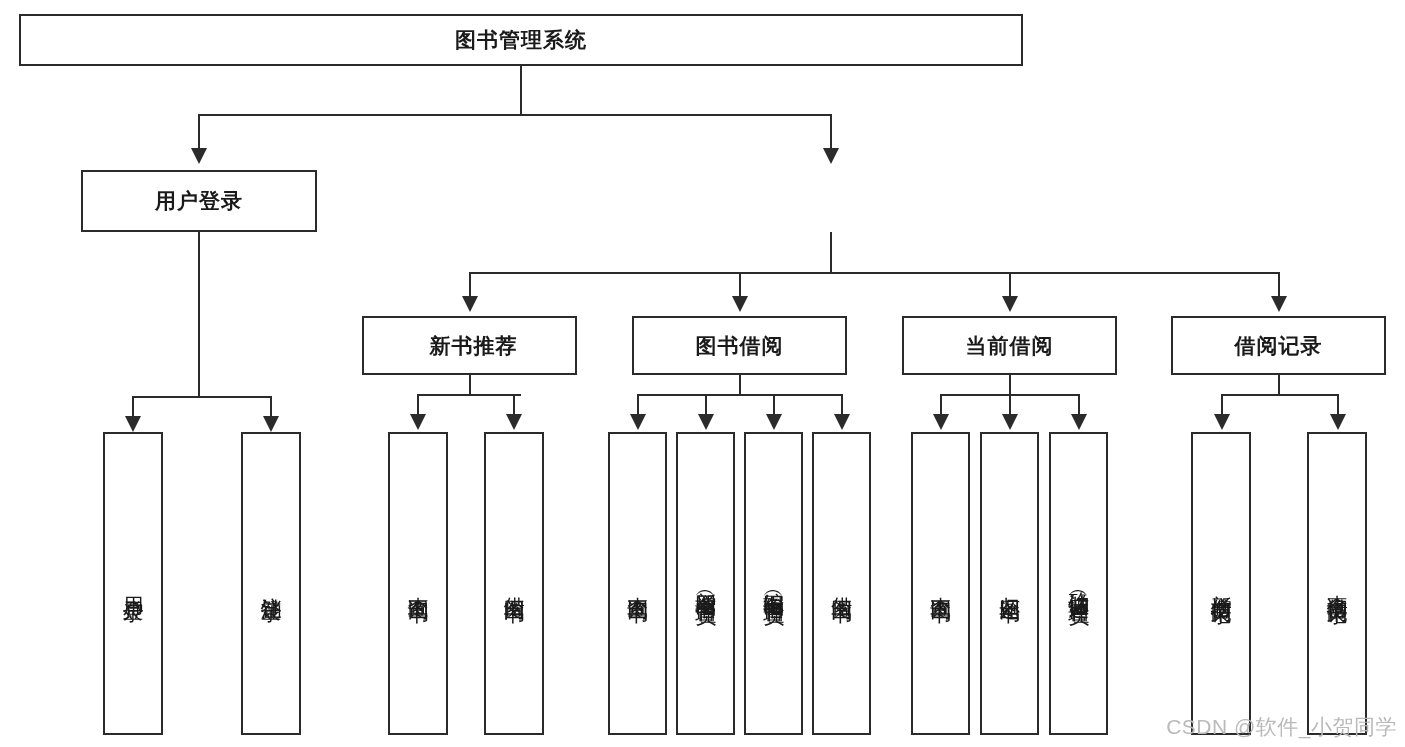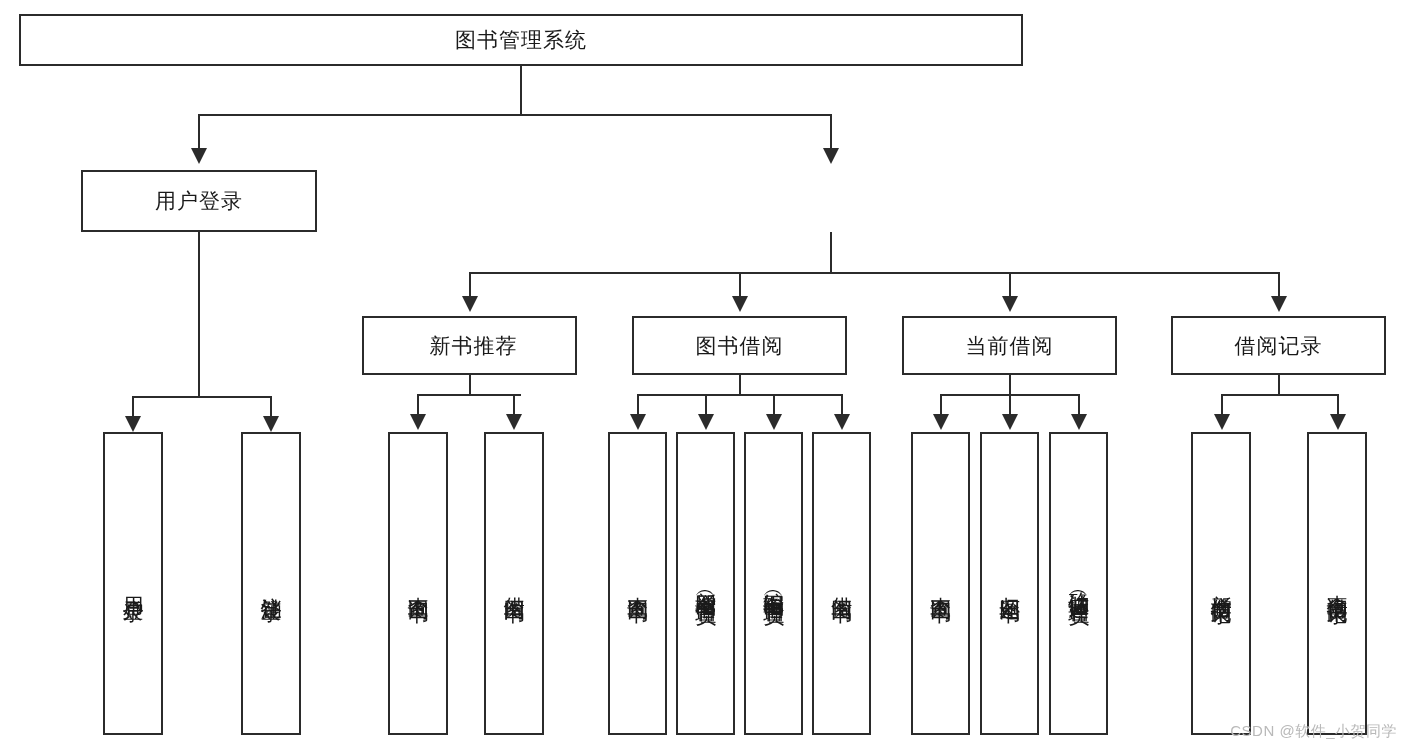--- a/index.html
+++ b/index.html
@@ -26,20 +26,21 @@
     align-items: center;
     justify-content: center;
     color: #1a1a1a;
   }
   
   .node.horiz {
     font-size: 21px;
     letter-spacing: 1px;
     line-height: 1.2;
     white-space: nowrap;
+    font-weight: bold;
   }
   .node.root {
     font-size: 21px;
   }
   
   .node.vert {
     writing-mode: vertical-rl;
     text-orientation: upright;
     font-size: 21px;
     line-height: 1.25;
@@ -70,21 +71,21 @@
     width: 0;
     height: 0;
     border-left: 8px solid transparent;
     border-right: 8px solid transparent;
     border-top: 16px solid #2b2b2b;
   }
   .watermark {
     position: absolute;
     right: 8px;
     bottom: 6px;
-    font-size: 15px;
+    font-size: 21px;
     color: #b9b9b9;
     letter-spacing: 0.5px;
     white-space: nowrap;
     pointer-events: none;
   }
 </style>
 </head>
 <body>
 
 <div id="canvas">

